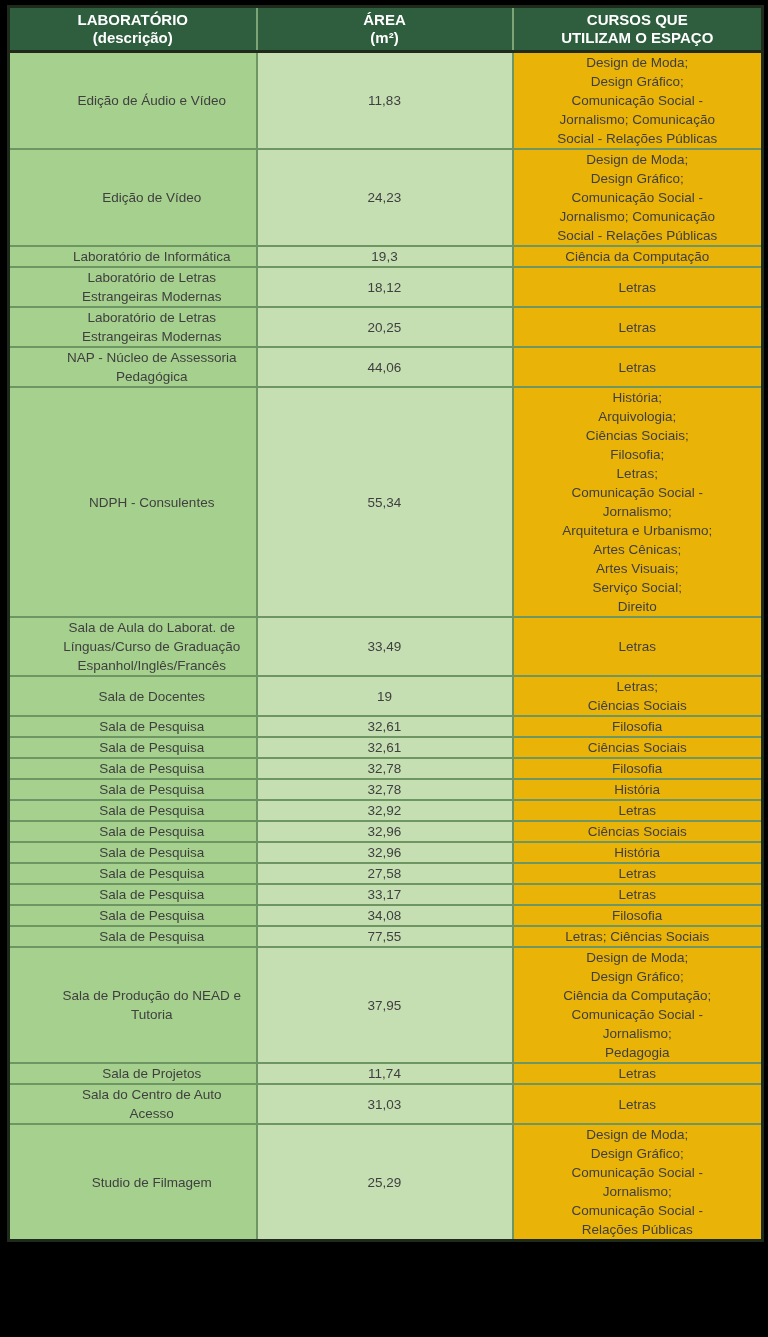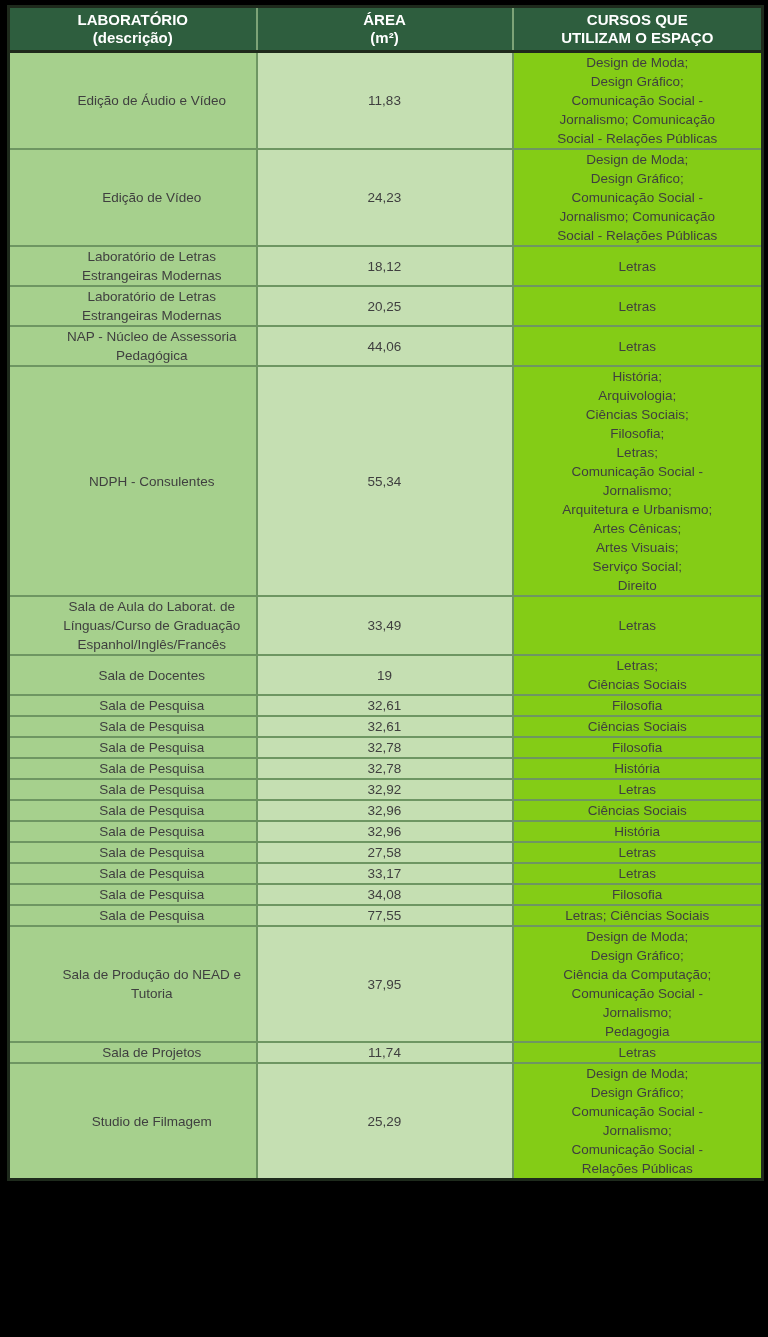--- a/index.html
+++ b/index.html
@@ -47,21 +47,21 @@
     font-size: 13.5px;
     line-height: 19px;
     text-align: center;
     vertical-align: middle;
     padding: 0 2px;
     white-space: pre-line;
     overflow: hidden;
   }
   td.c1 { background: #a6d08d; padding-left: 40px; }
   td.c2 { background: #c5dfb2; text-align: center; }
-  td.c3 { background: #84cc16; margin-top: 40px; }
+  td.c3 { background: #eab308; margin-top: 40px; }
   table { border: 3px solid #1e2a1c; }
 </style>
 </head>
 <body>
 
 <div class="table-wrap">
   <table>
     <colgroup>
       <col class="w1">
       <col class="w2">
@@ -90,20 +90,25 @@
         <tr>
           <td class="c1">Edição de Vídeo</td>
           <td class="c2">24,23</td>
           <td class="c3">Design de Moda;
 Design Gráfico;
 Comunicação Social -
 Jornalismo; Comunicação
 Social - Relações Públicas</td>
         </tr>
         <tr>
+          <td class="c1">Laboratório de Informática</td>
+          <td class="c2">19,3</td>
+          <td class="c3">Ciência da Computação</td>
+        </tr>
+        <tr>
           <td class="c1">Laboratório de Letras
 Estrangeiras Modernas</td>
           <td class="c2">18,12</td>
           <td class="c3">Letras</td>
         </tr>
         <tr>
           <td class="c1">Laboratório de Letras
 Estrangeiras Modernas</td>
           <td class="c2">20,25</td>
           <td class="c3">Letras</td>
@@ -208,20 +213,26 @@
 Comunicação Social -
 Jornalismo;
 Pedagogia</td>
         </tr>
         <tr>
           <td class="c1">Sala de Projetos</td>
           <td class="c2">11,74</td>
           <td class="c3">Letras</td>
         </tr>
         <tr>
+          <td class="c1">Sala do Centro de Auto
+Acesso</td>
+          <td class="c2">31,03</td>
+          <td class="c3">Letras</td>
+        </tr>
+        <tr>
           <td class="c1">Studio de Filmagem</td>
           <td class="c2">25,29</td>
           <td class="c3">Design de Moda;
 Design Gráfico;
 Comunicação Social -
 Jornalismo;
 Comunicação Social -
 Relações Públicas</td>
         </tr>
       </tbody>

